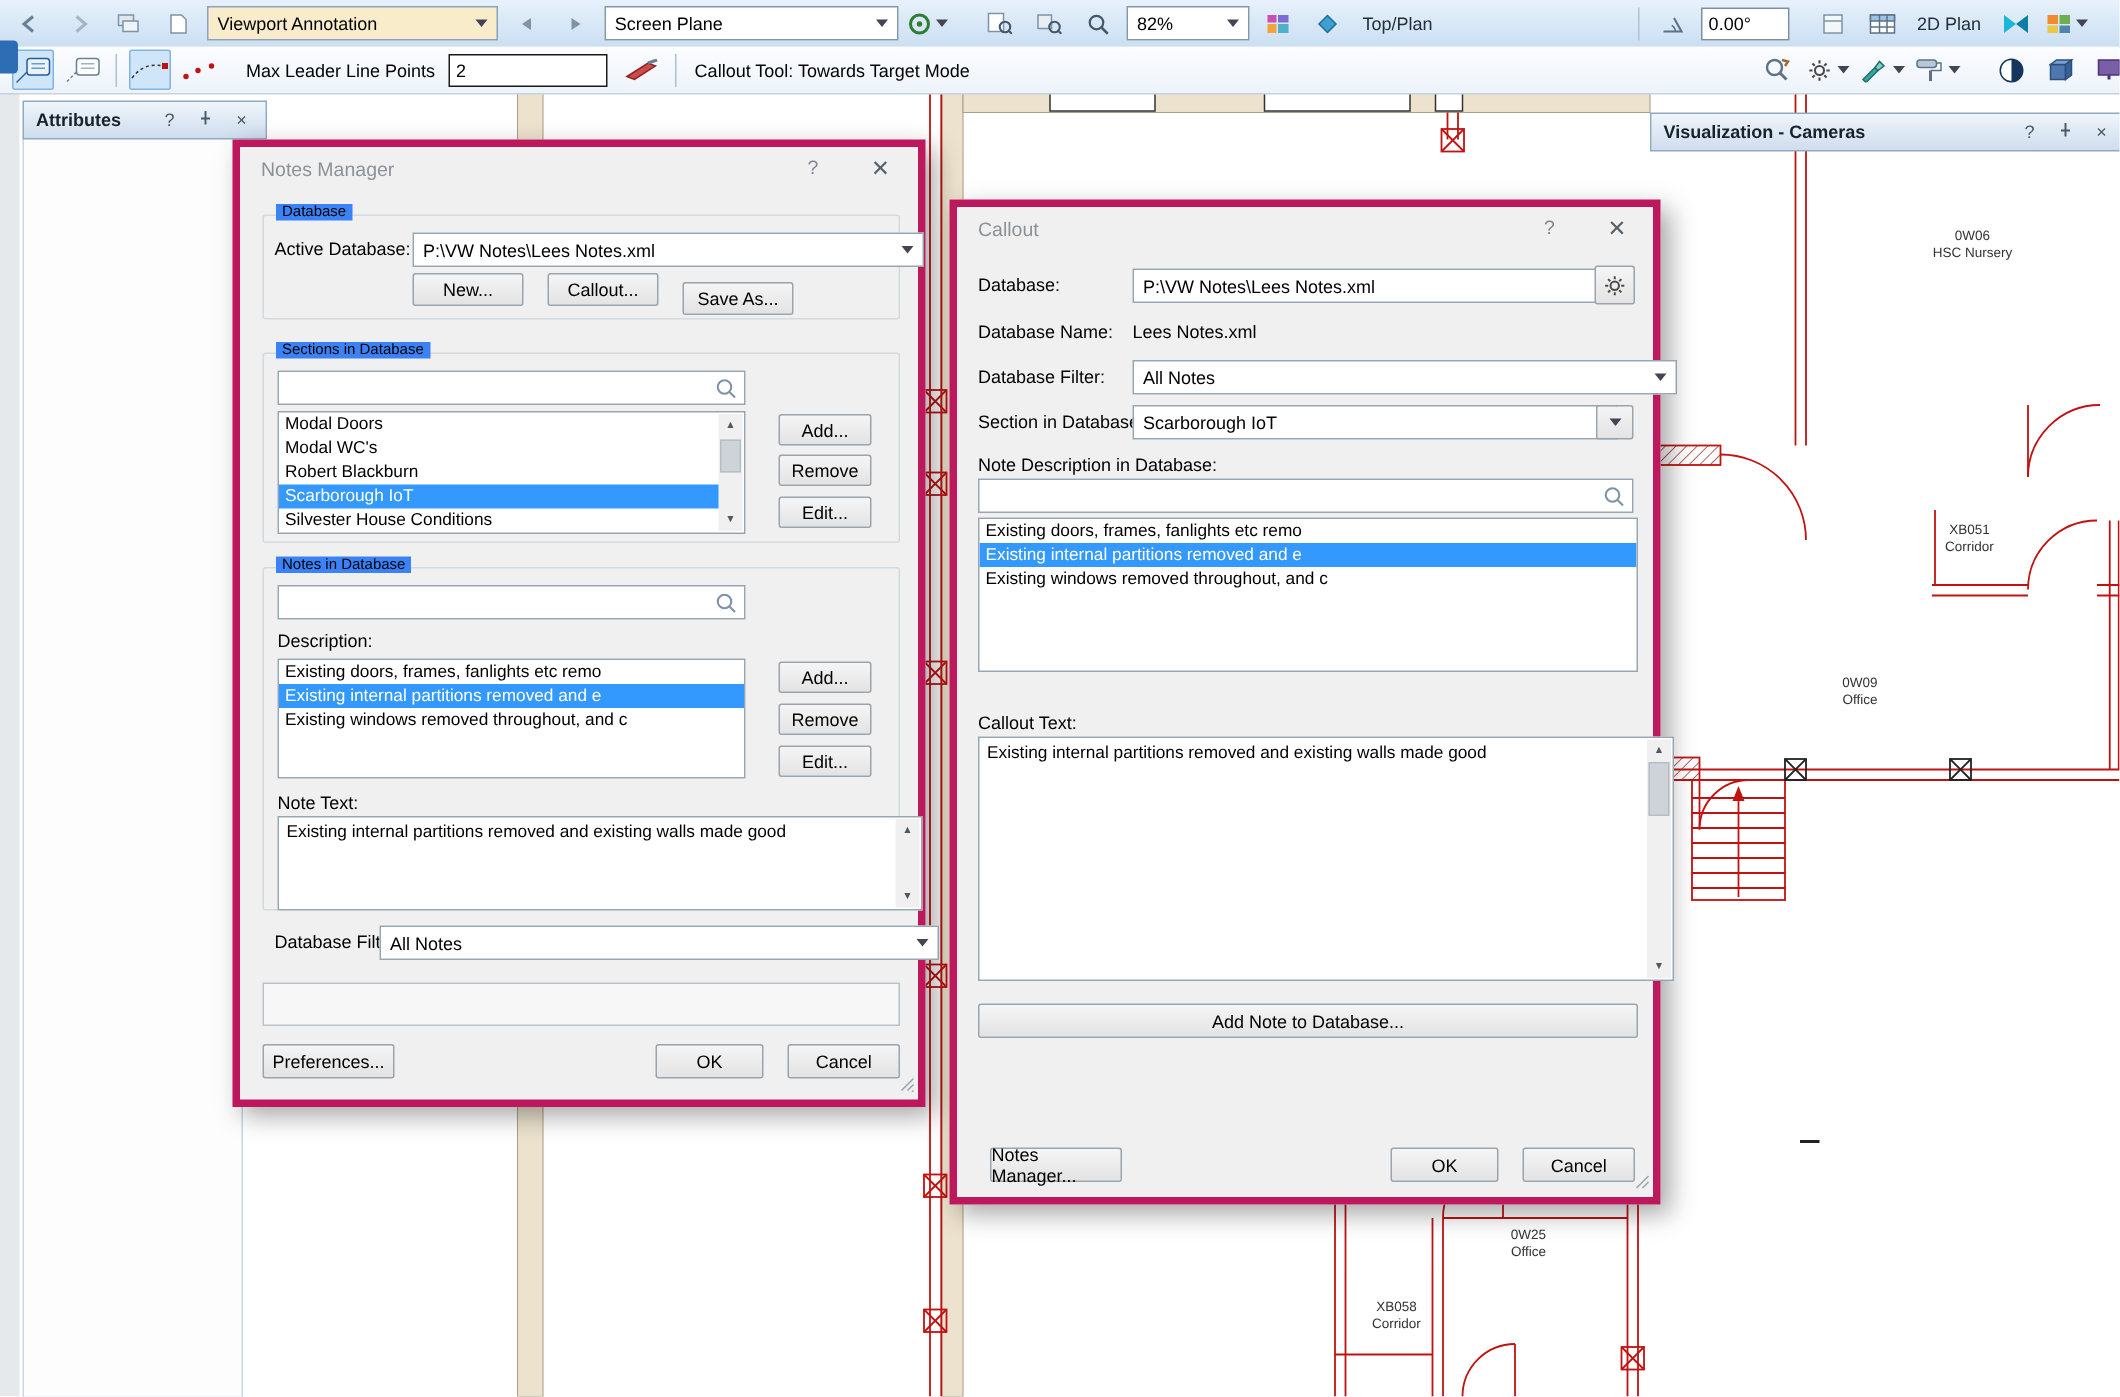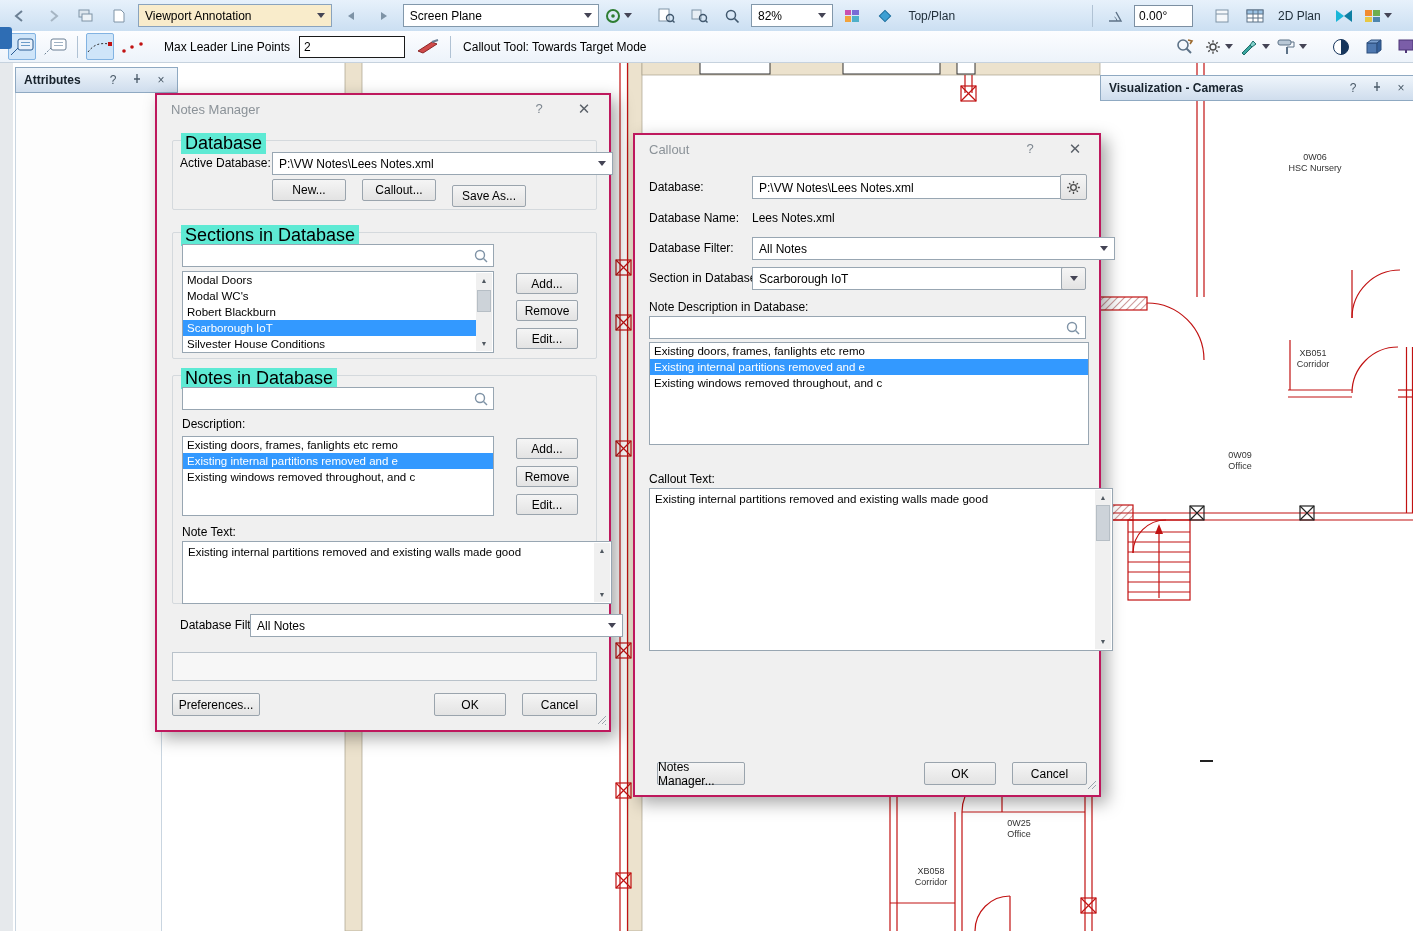--- a/index.html
+++ b/index.html
@@ -32,28 +32,28 @@
 
   
   .palette-hdr{position:absolute;height:24px;background:linear-gradient(#eff5fb,#cfdded);
     border:1px solid #8fa9c2;display:flex;align-items:center;padding:0 8px;gap:8px;z-index:25}
   .palette-hdr .ttl{font-weight:bold;font-size:12px;color:#17222c}
   .ph-btn{width:16px;text-align:center;color:#4a5a68;font-size:12px;cursor:pointer}
   .attr-body{position:absolute;left:15px;top:91px;width:145px;height:840px;background:#fdfdfd;
     border:1px solid #c9d5e0;border-top:none;z-index:24}
 
   
-  .dialog{position:absolute;background:#f0f0f0;border:2px solid #be185d;
+  .dialog{position:absolute;background:#f0f0f0;border:5px solid #be185d;
     box-shadow:6px 6px 16px rgba(0,0,0,.35);z-index:40}
   .dlg-title{position:absolute;left:0;top:0;right:0;height:28px;cursor:default}
   .dlg-title .txt{position:absolute;left:14px;top:7px;font-size:13px;color:#8b9298}
   .dlg-help{position:absolute;top:6px;width:18px;text-align:center;color:#7e8790;font-size:13px;cursor:pointer}
   .dlg-close{position:absolute;top:5px;width:20px;text-align:center;color:#5a6068;font-size:15px;cursor:pointer}
   .group{position:absolute;border:1px solid #d4d9dd;border-radius:2px}
-  .legend{position:absolute;top:-8px;left:8px;background:#5eead4;padding:0 4px;font-size:18px}
+  .legend{position:absolute;top:-8px;left:8px;background:#3b82f6;padding:0 4px;font-size:10px}
   .lbl{position:absolute;font-size:12px;white-space:nowrap}
   .val{position:absolute;font-size:12px;white-space:nowrap}
   .btn{position:absolute;background:linear-gradient(#f5f5f5,#e3e3e3);border:1px solid #9aa4ad;
     font-size:12px;display:flex;align-items:center;justify-content:center;cursor:pointer;border-radius:2px}
   .field{position:absolute;background:#fff;border:1px solid #98a6b2}
   .searchbox{position:absolute;background:#fff;border:1px solid #98a6b2;display:flex;align-items:center;cursor:text}
   .searchbox svg{margin-left:auto;margin-right:5px}
   .listbox{position:absolute;background:#fff;border:1px solid #98a6b2;overflow:hidden}
   .lrow{height:16px;line-height:16px;padding-left:4px;font-size:11.5px;white-space:nowrap;
     overflow:hidden;cursor:pointer}
@@ -599,20 +599,21 @@
     <span>Existing internal partitions removed and existing walls made good</span>
     <span class="sb">
       <span class="ar">▲</span>
       <span class="tr">
           <span class="thumb" style="top:0;height:34px"></span>
         </span>
       <span class="ar">▼</span>
     </span>
   </div>
 
+  <div class="btn" style="left:14px;top:531px;width:438px;height:21px">Add Note to Database...</div>
 
 
   <div class="btn" style="left:22px;top:627px;width:86px;height:21px">Notes Manager...</div>
   <div class="btn" style="left:289px;top:627px;width:70px;height:21px">OK</div>
   <div class="btn" style="left:377px;top:627px;width:73px;height:21px">Cancel</div>
   <span class="grip">
     <svg width="12" height="12">
         <path d="M11 3 L3 11 M11 7 L7 11" stroke="#9aa4ad" fill="none"></path>
       </svg></span>
 </div>

